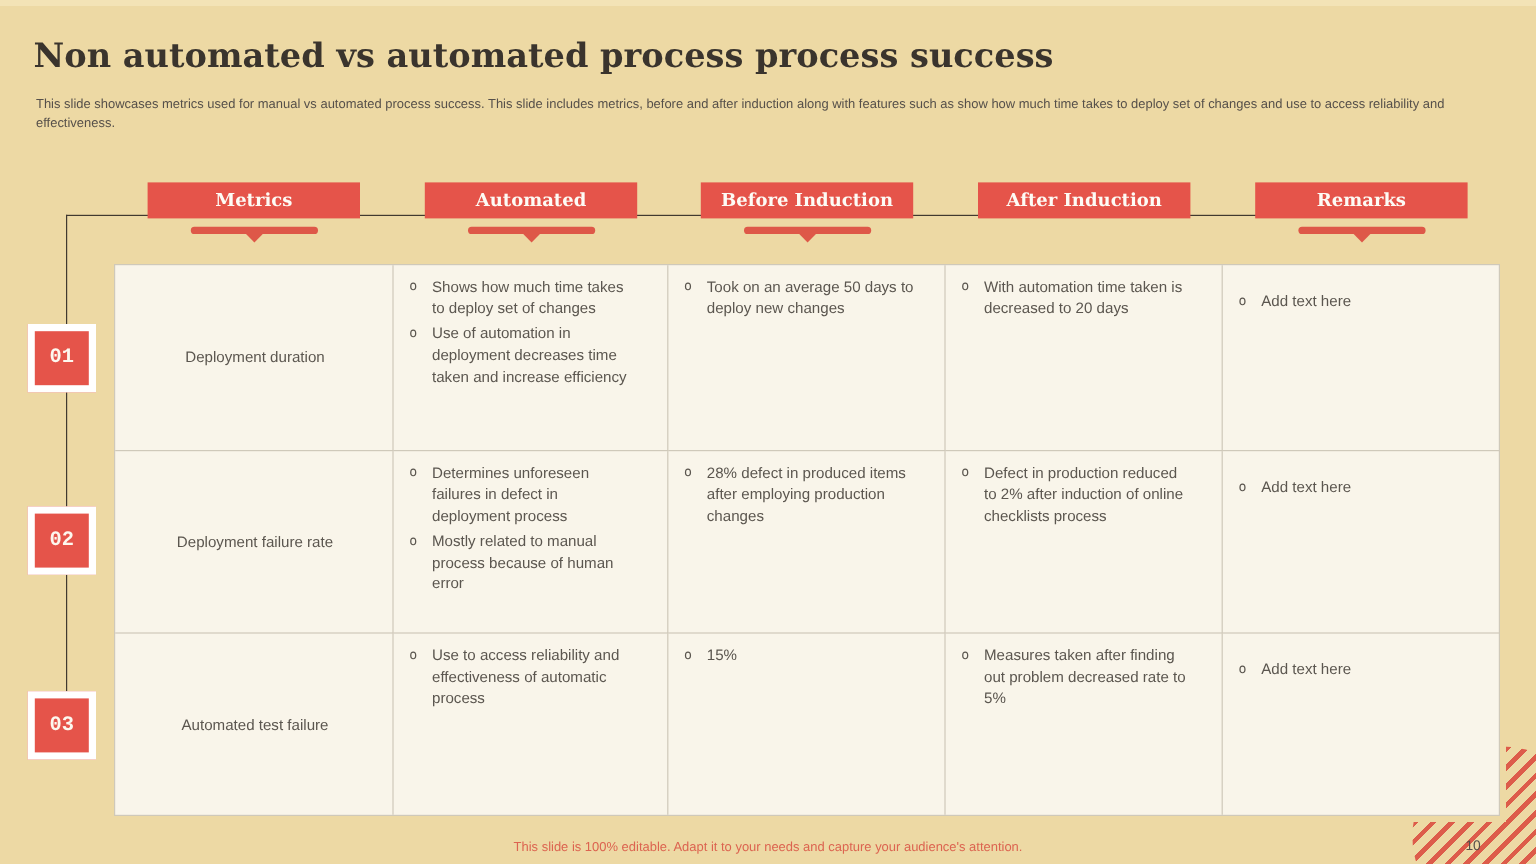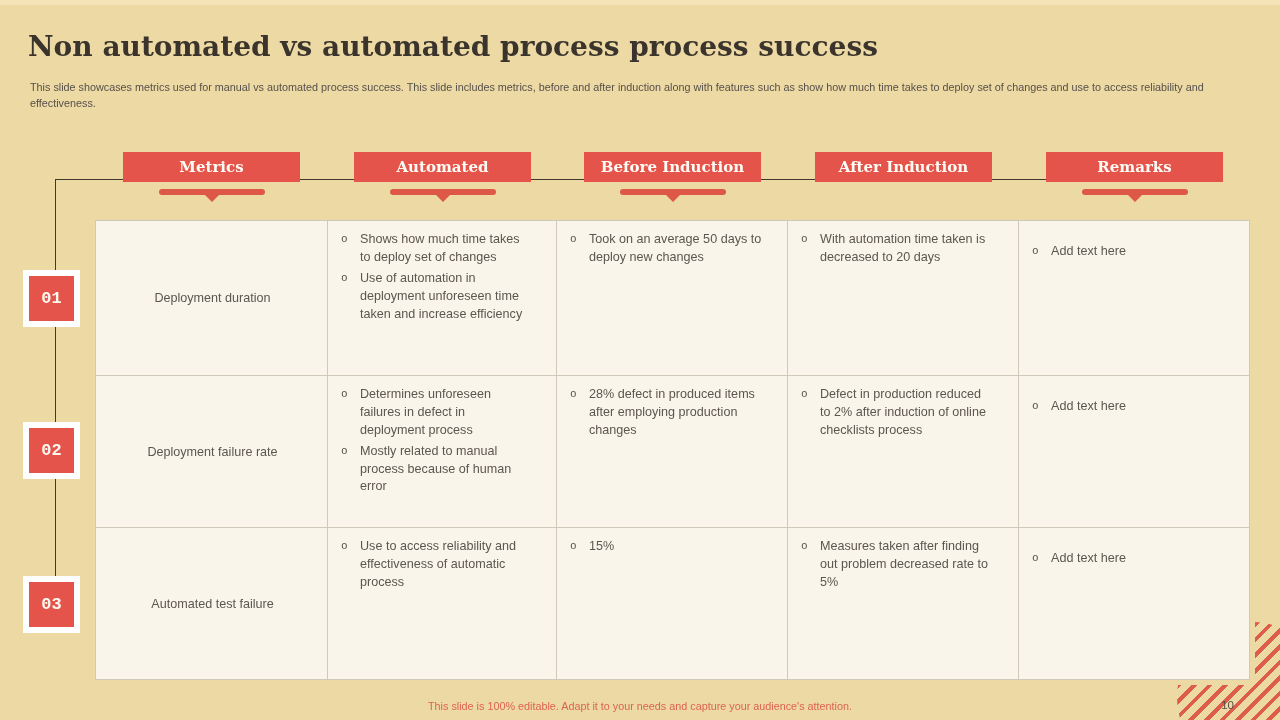--- a/index.html
+++ b/index.html
@@ -139,21 +139,21 @@
   <div class="badge badge-2">03</div>
 
   <div class="table">
 
     <div class="cell metric">
       <span>Deployment duration</span>
     </div>
     <div class="cell list">
       <ul class="bullets">
         <li>Shows how much time takes to deploy set of changes</li>
-        <li>Use of automation in deployment unforeseen time taken and increase efficiency</li>
+        <li>Use of automation in deployment decreases time taken and increase efficiency</li>
       </ul>
     </div>
     <div class="cell list">
       <ul class="bullets">
         <li>Took on an average 50 days to deploy new changes</li>
       </ul>
     </div>
     <div class="cell list">
       <ul class="bullets">
         <li>With automation time taken is decreased to 20 days</li>

